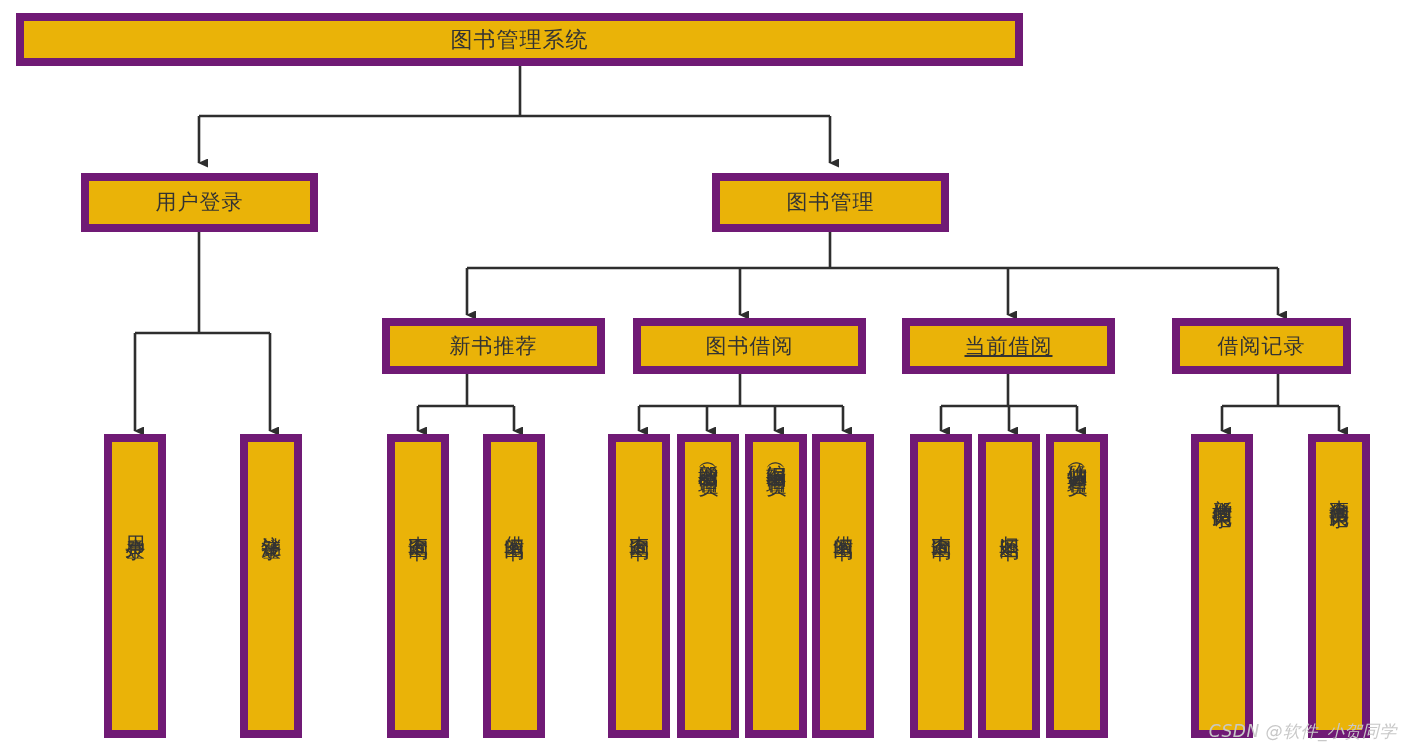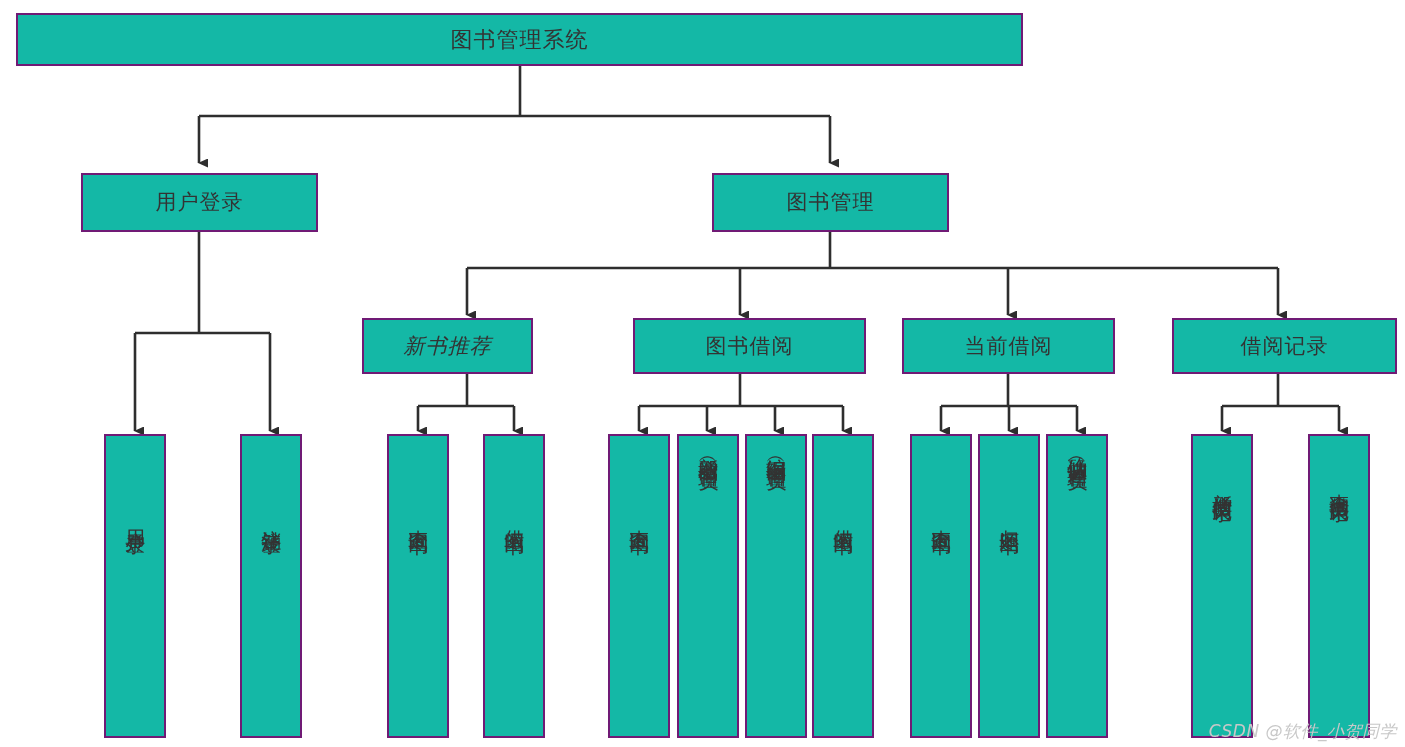--- a/index.html
+++ b/index.html
@@ -23,22 +23,22 @@
     position: absolute;
     left: 0;
     top: 0;
     width: 1405px;
     height: 747px;
     pointer-events: none;
   }
   .node {
     position: absolute;
     box-sizing: border-box;
-    background: #14b8a6;
-    border: 2px solid #701a75;
+    background: #eab308;
+    border: 8px solid #701a75;
     display: flex;
     align-items: center;
     justify-content: center;
     color: #333333;
   }
   .node .node-label {
     display: block;
     text-align: center;
     line-height: 1.08;
     color: #333333;
@@ -138,33 +138,33 @@
   </div>
 
   <div class="node horiz" style="left:81px; top:173px; width:237px; height:59px;">
     <span class="node-label">用户登录</span>
   </div>
 
   <div class="node horiz" style="left:712px; top:173px; width:237px; height:59px;align-items:center;">
     <span class="node-label">图书管理</span>
   </div>
 
-  <div class="node horiz" style="left:362px; top:318px; width:171px; height:56px;font-style:italic;">
+  <div class="node horiz" style="left:382px; top:318px; width:223px; height:56px;">
     <span class="node-label">新书推荐</span>
   </div>
 
   <div class="node horiz" style="left:633px; top:318px; width:233px; height:56px;">
     <span class="node-label">图书借阅</span>
   </div>
 
-  <div class="node horiz" style="left:902px; top:318px; width:213px; height:56px;">
+  <div class="node horiz" style="left:902px; top:318px; width:213px; height:56px;text-decoration:underline;">
     <span class="node-label">当前借阅</span>
   </div>
 
-  <div class="node horiz" style="left:1172px; top:318px; width:225px; height:56px;">
+  <div class="node horiz" style="left:1172px; top:318px; width:179px; height:56px;">
     <span class="node-label">借阅记录</span>
   </div>
 
   <div class="node vert" style="left:104px; top:434px; width:62px; height:304px; padding-top:78px;">
     <span class="node-label">用户登录</span>
   </div>
   <div class="node vert" style="left:240px; top:434px; width:62px; height:304px; padding-top:78px;">
     <span class="node-label">注销登录</span>
   </div>
 

